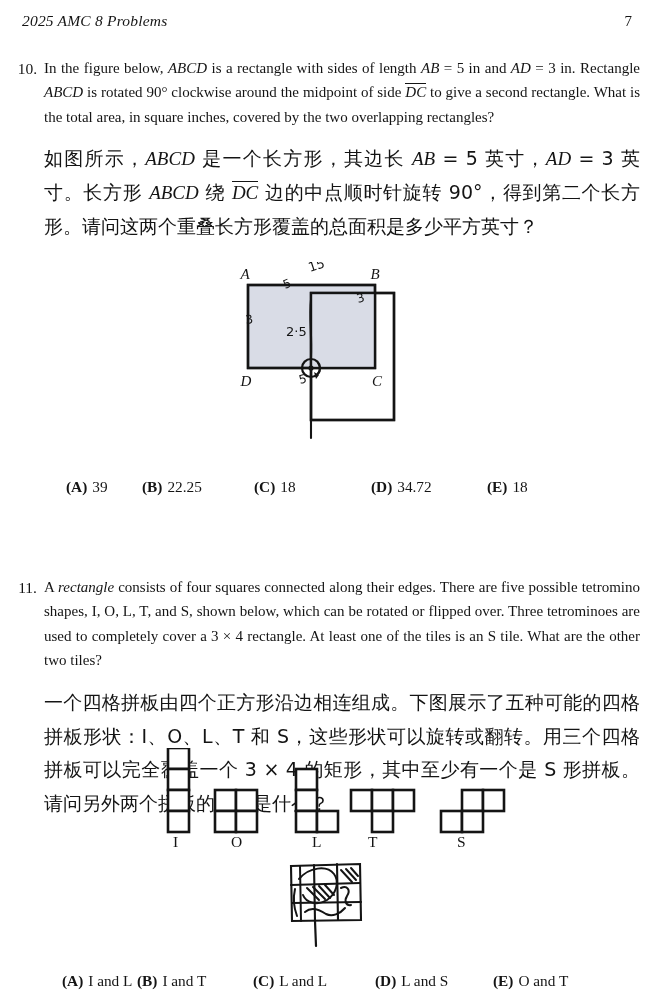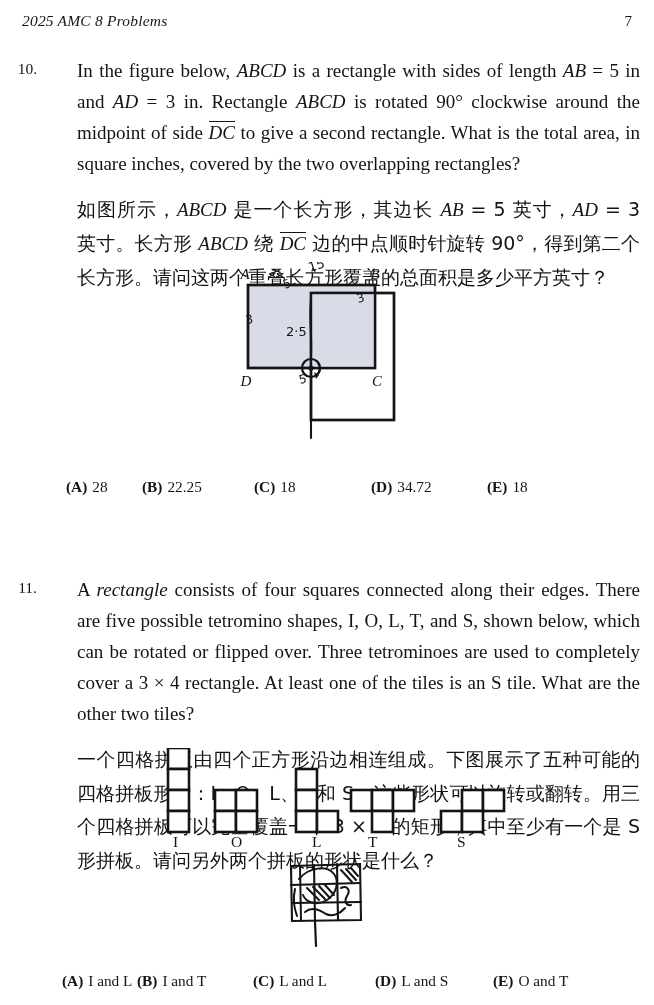--- a/index.html
+++ b/index.html
@@ -18,29 +18,29 @@
     position: absolute; top: 12px; left: 22px; right: 22px;
     display: flex; align-items: baseline; justify-content: space-between;
   }
   .page-header .head-title {
     font-style: italic; font-size: 15.5px; letter-spacing: .2px;
   }
   .page-header .head-folio { font-size: 15px; }
 
   
   .problem { position: absolute; left: 14px; width: 626px; }
-  .prob-row { display: flex; align-items: flex-start; gap: 33px; }
+  .prob-row { display: flex; align-items: flex-start; }
   .prob-num {
     width: 30px; flex: 0 0 30px; text-align: right;
     font-size: 15.5px; padding-right: 7px; line-height: 1.62;
   }
   .prob-body { flex: 1 1 auto; }
 
   .en {
-    font-size: 19px;
+    font-size: 15px;
     line-height: 1.63;
     text-align: justify;
     text-justify: inter-word;
     hyphens: none;
   }
   .zh {
     font-size: 19px;
     line-height: 1.78;
     text-align: justify;
     margin-top: 13px;
@@ -119,21 +119,21 @@
     <text x="246" y="62" font-family="DejaVu Sans, sans-serif" font-size="12" fill="#141414" transform="rotate(-8 246 62)">3</text>
     <text x="358" y="41" font-family="DejaVu Sans, sans-serif" font-size="12" fill="#141414" transform="rotate(-16 358 41)">3</text>
     <text x="286" y="74" font-family="DejaVu Sans, sans-serif" font-size="13" fill="#141414">2·5</text>
     <text x="300" y="122" font-family="DejaVu Sans, sans-serif" font-size="12" fill="#141414" transform="rotate(-14 300 122)">5</text>
   </svg>
 </div>
 
 <div class="answers" id="ans10" style="top:478px;">
   <div class="choice" style="width:128px;padding-left:52px;">
     <span class="tag">(A)</span>
-    <span>28</span>
+    <span>39</span>
   </div>
   <div class="choice" style="width:112px;">
     <span class="tag">(B)</span>
     <span>22.25</span>
   </div>
   <div class="choice" style="width:117px;">
     <span class="tag">(C)</span>
     <span>18</span>
   </div>
   <div class="choice" style="width:116px;">

